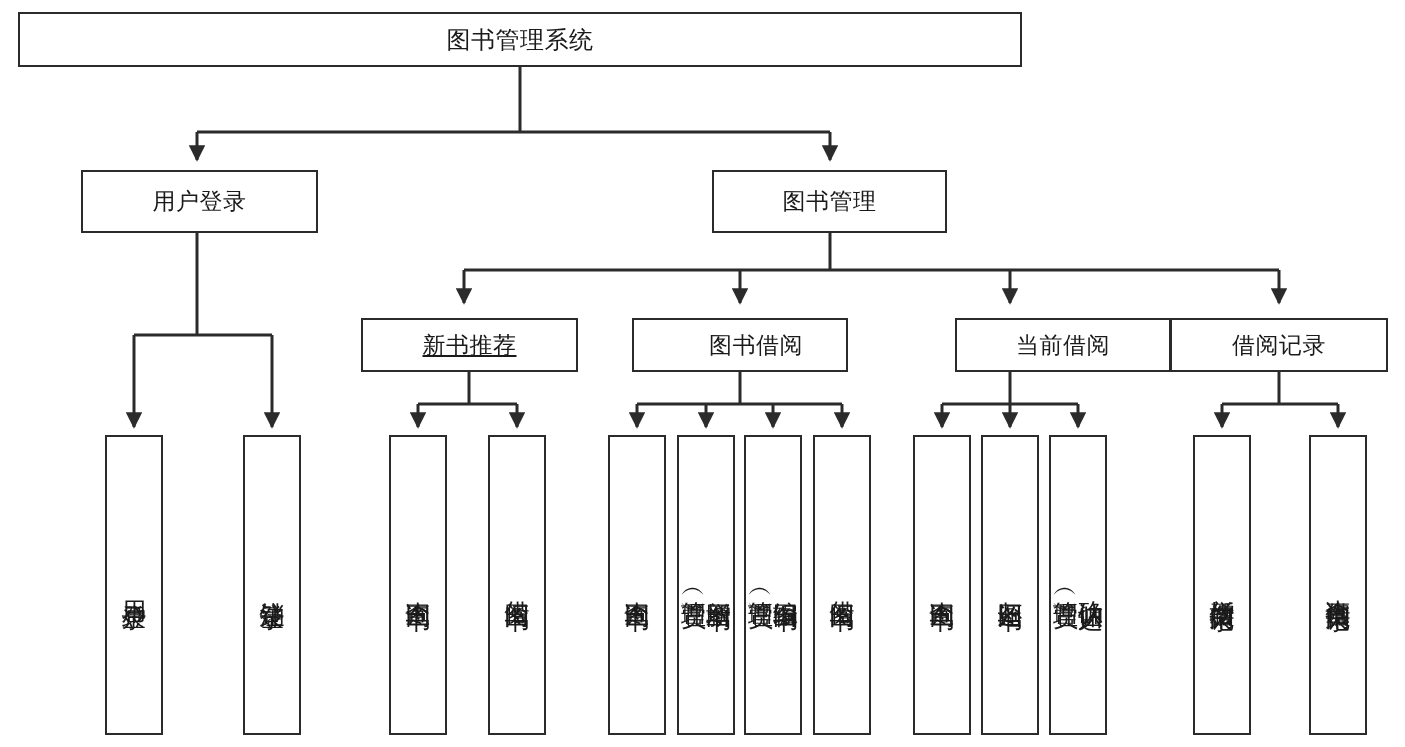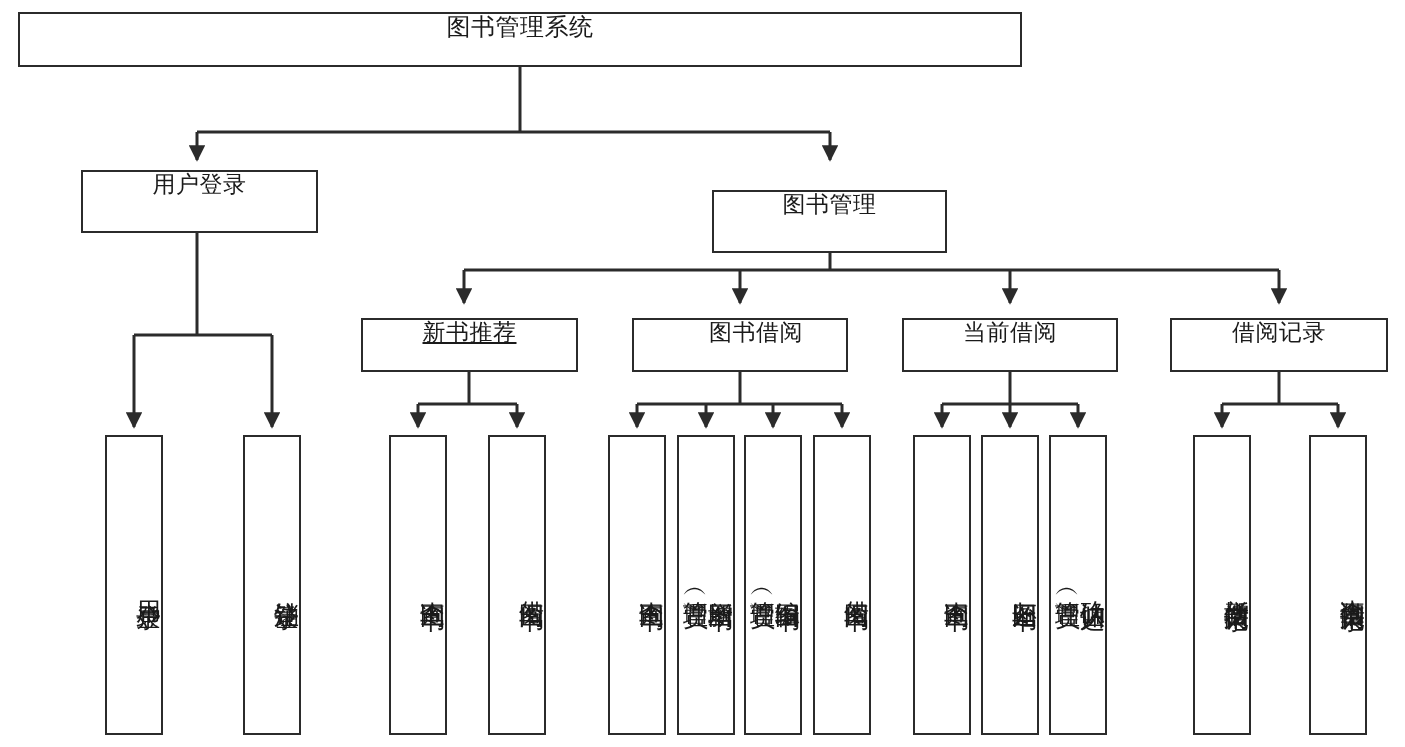--- a/index.html
+++ b/index.html
@@ -24,20 +24,21 @@
     width: 1405px;
     height: 747px;
     pointer-events: none;
   }
   .node {
     position: absolute;
     box-sizing: border-box;
     border: 2px solid #2b2b2b;
     background: #ffffff;
     display: flex;
+    align-items: center;
     justify-content: center;
     color: #1a1a1a;
   }
   .node .lbl {
     display: block;
     text-align: center;
     line-height: 1.05;
     white-space: pre;
   }
   
@@ -123,31 +124,31 @@
     </g>
   </svg>
 
   <div class="node h root" style="left:18px; top:12px; width:1004px; height:55px;">
     <span class="lbl">图书管理系统</span>
   </div>
 
   <div class="node h" style="left:81px; top:170px; width:237px; height:63px;">
     <span class="lbl">用户登录</span>
   </div>
-  <div class="node h" style="left:712px; top:170px; width:235px; height:63px;margin-top:20px;">
+  <div class="node h" style="left:712px; top:170px; width:235px; height:63px;">
     <span class="lbl">图书管理</span>
   </div>
 
   <div class="node h" style="left:361px; top:318px; width:217px; height:54px;text-decoration:underline;">
     <span class="lbl">新书推荐</span>
   </div>
   <div class="node h" style="left:632px; top:318px; width:216px; height:54px;padding-left:32px;">
     <span class="lbl">图书借阅</span>
   </div>
-  <div class="node h" style="left:902px; top:318px; width:216px; height:54px;">
+  <div class="node h" style="left:955px; top:318px; width:216px; height:54px;">
     <span class="lbl">当前借阅</span>
   </div>
   <div class="node h" style="left:1170px; top:318px; width:218px; height:54px;">
     <span class="lbl">借阅记录</span>
   </div>
 
   <div class="node v" style="left:105px; top:435px; width:58px; height:300px;">
     <span class="lbl">用户登录</span>
   </div>
   <div class="node v" style="left:243px; top:435px; width:58px; height:300px;">

